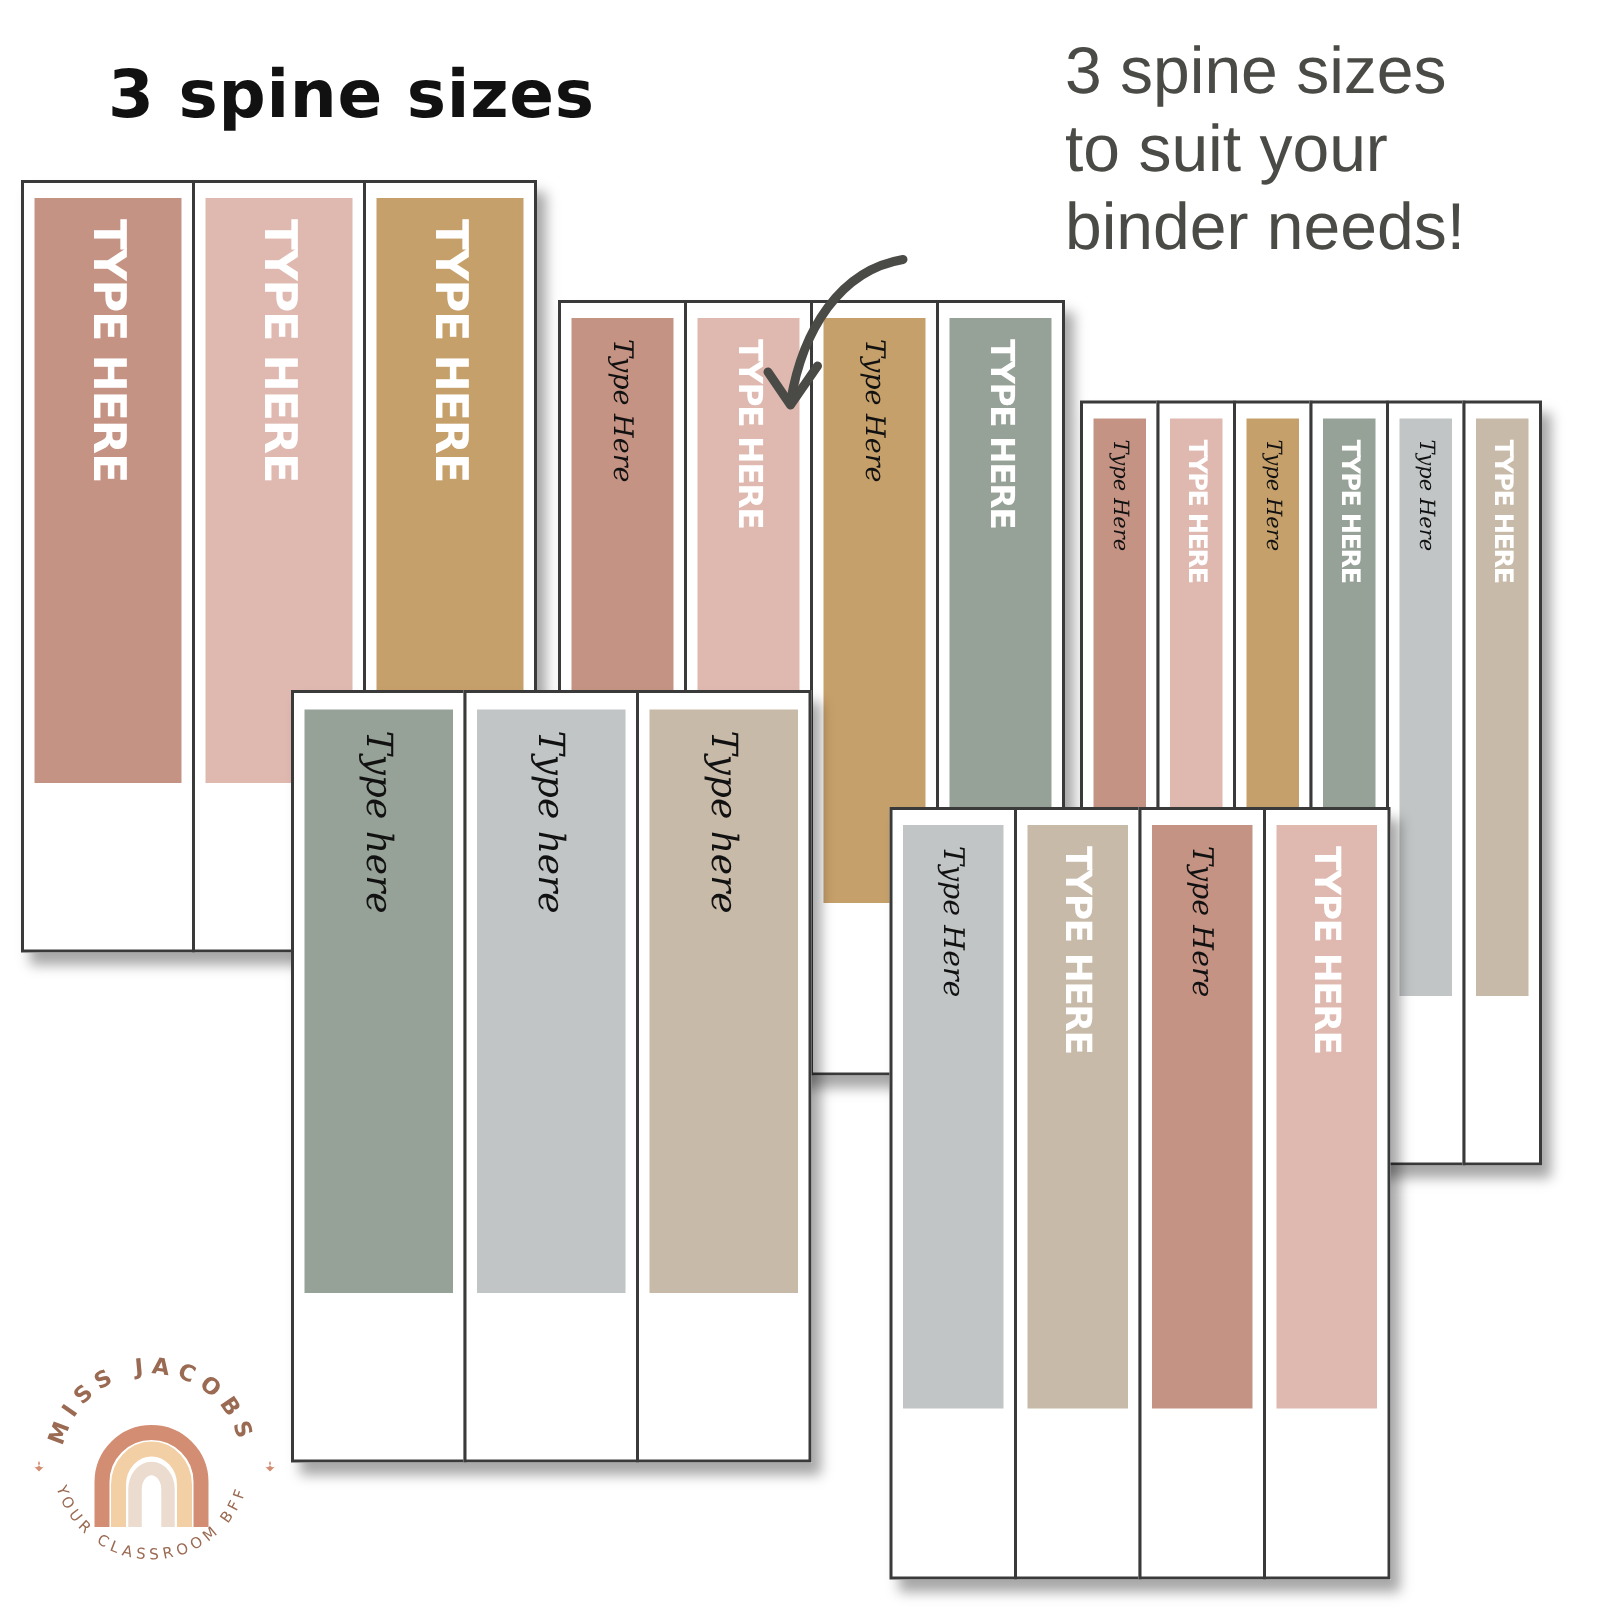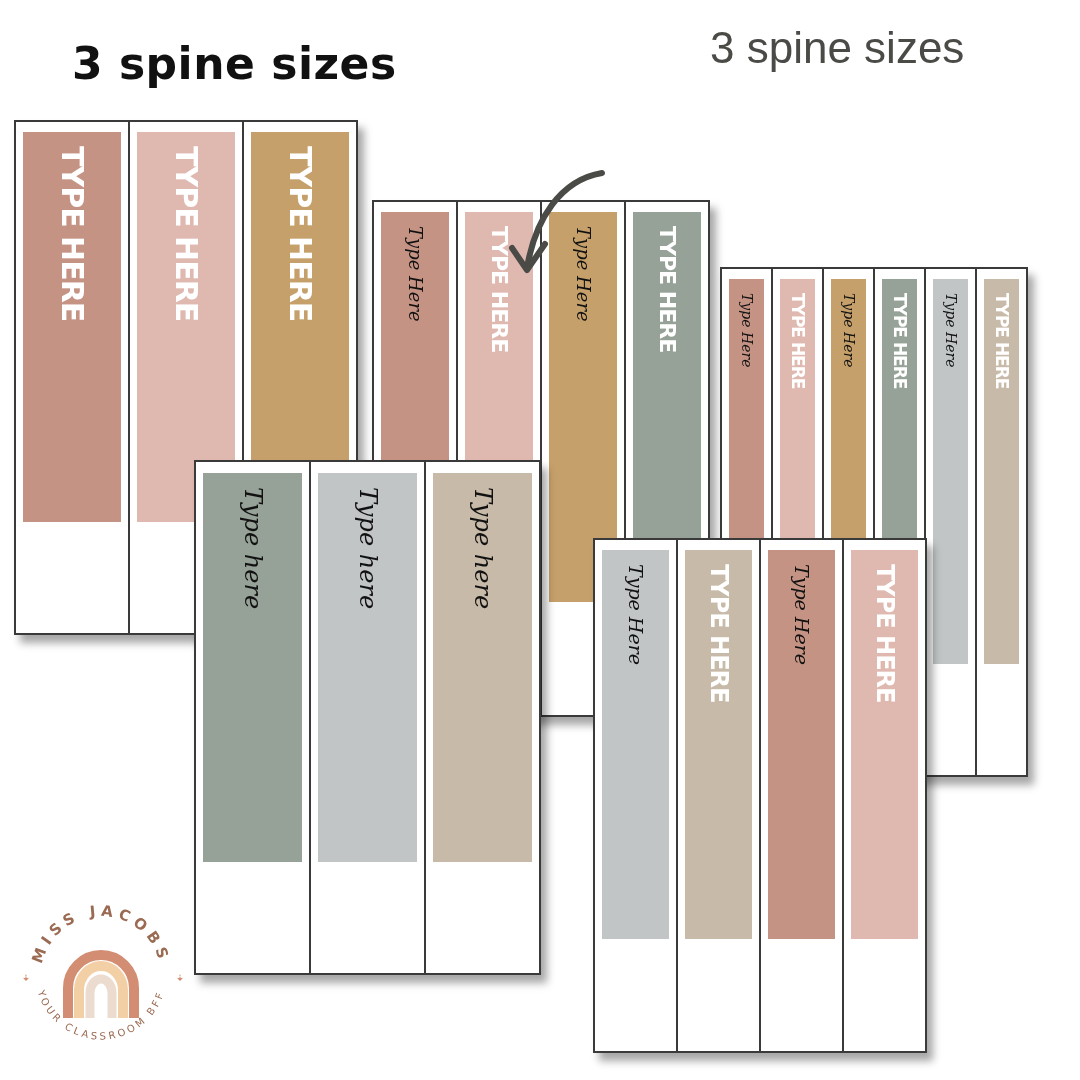--- a/index.html
+++ b/index.html
@@ -16,20 +16,22 @@
   .script { font-family:"DejaVu Serif", serif; font-style:italic; color:#111; font-weight:normal; }
   .arrow { position:absolute; left:500px; top:160px; }
   .logo { position:absolute; left:18px; top:893px; width:166px; height:166px; }
 </style>
 </head>
 <body>
 
 <div class="title-left">3 spine sizes</div>
 <div class="title-right">
   <div>3 spine sizes</div>
+  <div>to suit your</div>
+  <div>binder needs!</div>
 </div>
 
 <div class="group" style="left:14px; top:120px; height:515px;">
     <div class="spine" style="width: 116px; height: 100%;">
       <div class="band" style="top: 10px; height: 390px; background: rgb(197, 147, 132);">
         <div class="lbl bold" style="font-size: 30px;">TYPE HERE</div>
       </div>
     </div>
     <div class="spine" style="width: 116px; height: 100%;">
       <div class="band" style="top: 10px; height: 390px; background: rgb(223, 184, 176);">

